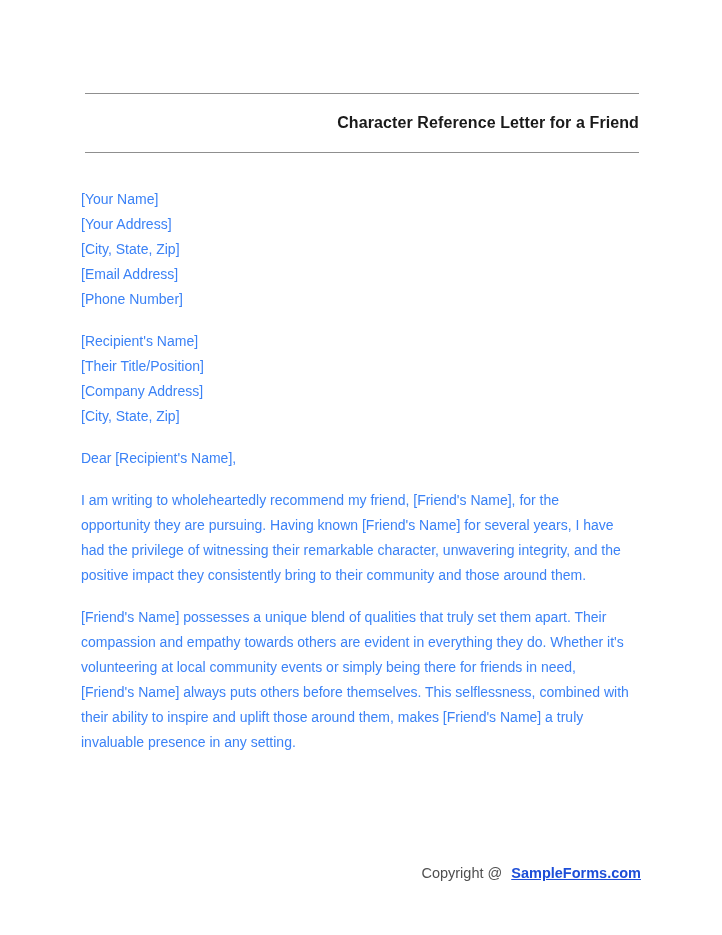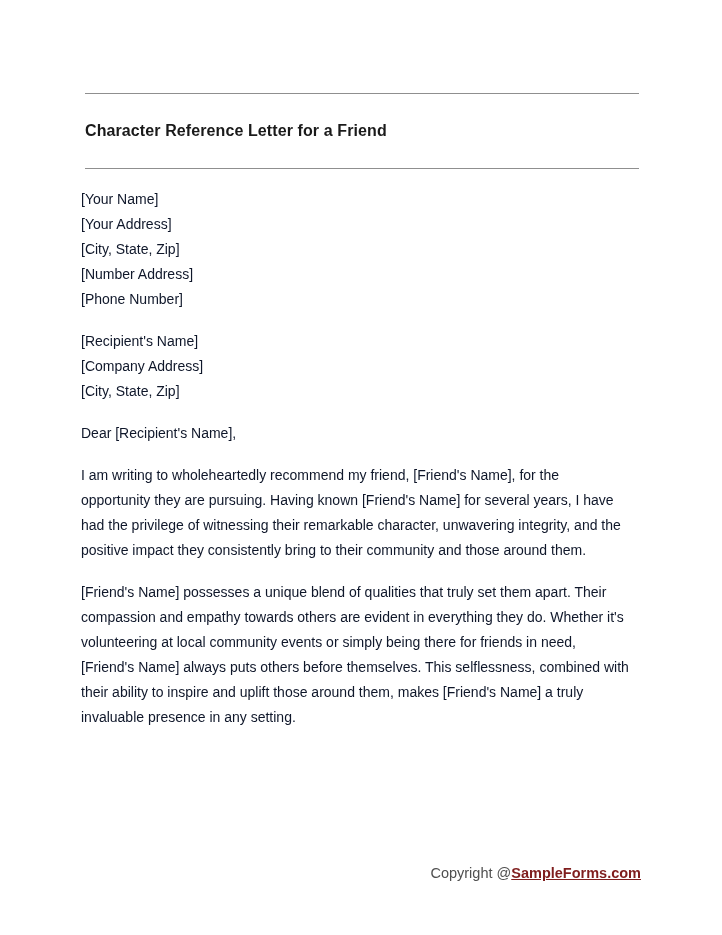--- a/index.html
+++ b/index.html
@@ -15,85 +15,86 @@
     position: absolute;
     inset: 0;
     background: #ffffff;
   }
   
   .title-band {
     position: absolute;
     top: 93px;
     left: 85px;
     width: 554px;
-    height: 76px;
+    height: 60px;
     border-top: 1px solid #8f8f8f;
     border-bottom: 1px solid #8f8f8f;
     display: flex;
     align-items: center;
-    justify-content: flex-start;
+    justify-content: flex-end;
   }
   .title-band h1 {
     font-size: 16px;
     font-weight: bold;
     color: #1a1a1a;
     letter-spacing: 0.1px;
     text-align: center;
   }
   
   .letter-body {
     position: absolute;
     top: 187px;
     left: 81px;
     width: 548px;
     font-size: 14px;
     line-height: 25px;
-    color: #0f172a;
+    color: #3b82f6;
   }
   .letter-body .block { margin-bottom: 17px; }
   .letter-body p { margin-bottom: 17px; }
   .letter-body p:last-child { margin-bottom: 8px; }
   
   .page-footer {
     position: absolute;
     top: 865px;
     right: 81px;
     font-size: 14.5px;
     color: #4f4f4f;
     white-space: nowrap;
   }
   .site-link {
-    color: #7f1d1d;
+    color: #1d4ed8;
     font-weight: bold;
     text-decoration: underline;
-    margin-left: 0;
+    margin-left: 9px;
     cursor: pointer;
   }
 </style>
 </head>
 <body>
 
 <div class="page">
 
   <header class="title-band">
     <h1>Character Reference Letter for a Friend</h1>
   </header>
 
   <main class="letter-body">
 
     <div class="block">
       <div>[Your Name]</div>
       <div>[Your Address]</div>
       <div>[City, State, Zip]</div>
-      <div>[Number Address]</div>
+      <div>[Email Address]</div>
       <div>[Phone Number]</div>
     </div>
 
     <div class="block">
       <div>[Recipient's Name]</div>
+      <div>[Their Title/Position]</div>
       <div>[Company Address]</div>
       <div>[City, State, Zip]</div>
     </div>
 
     <p>Dear [Recipient's Name],</p>
 
     <p>I am writing to wholeheartedly recommend my friend, [Friend's Name], for the opportunity they are pursuing. Having known [Friend's Name] for several years, I have had the privilege of witnessing their remarkable character, unwavering integrity, and the positive impact they consistently bring to their community and those around them.</p>
 
     <p>[Friend's Name] possesses a unique blend of qualities that truly set them apart. Their compassion and empathy towards others are evident in everything they do. Whether it's volunteering at local community events or simply being there for friends in need, [Friend's Name] always puts others before themselves. This selflessness, combined with their ability to inspire and uplift those around them, makes [Friend's Name] a truly invaluable presence in any setting.</p>
 

